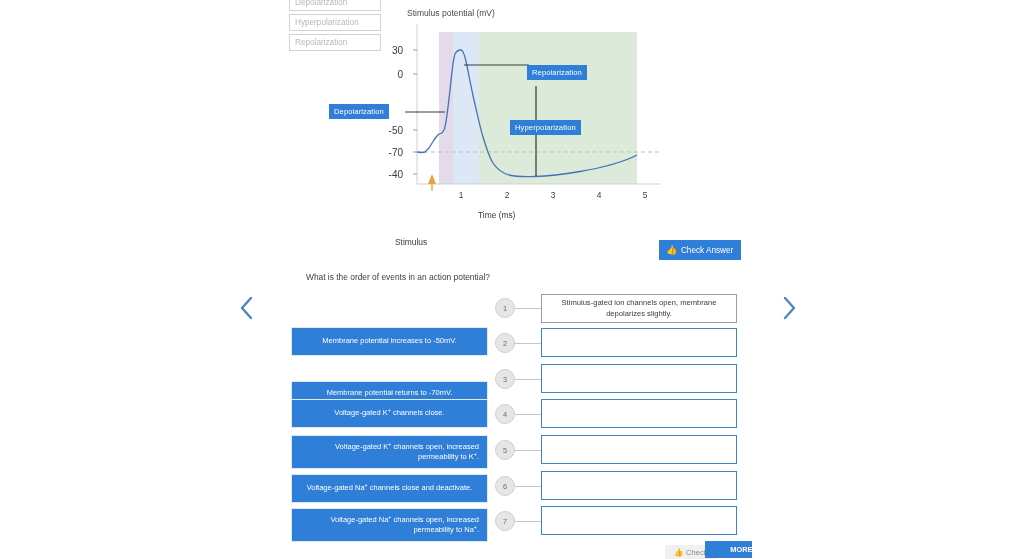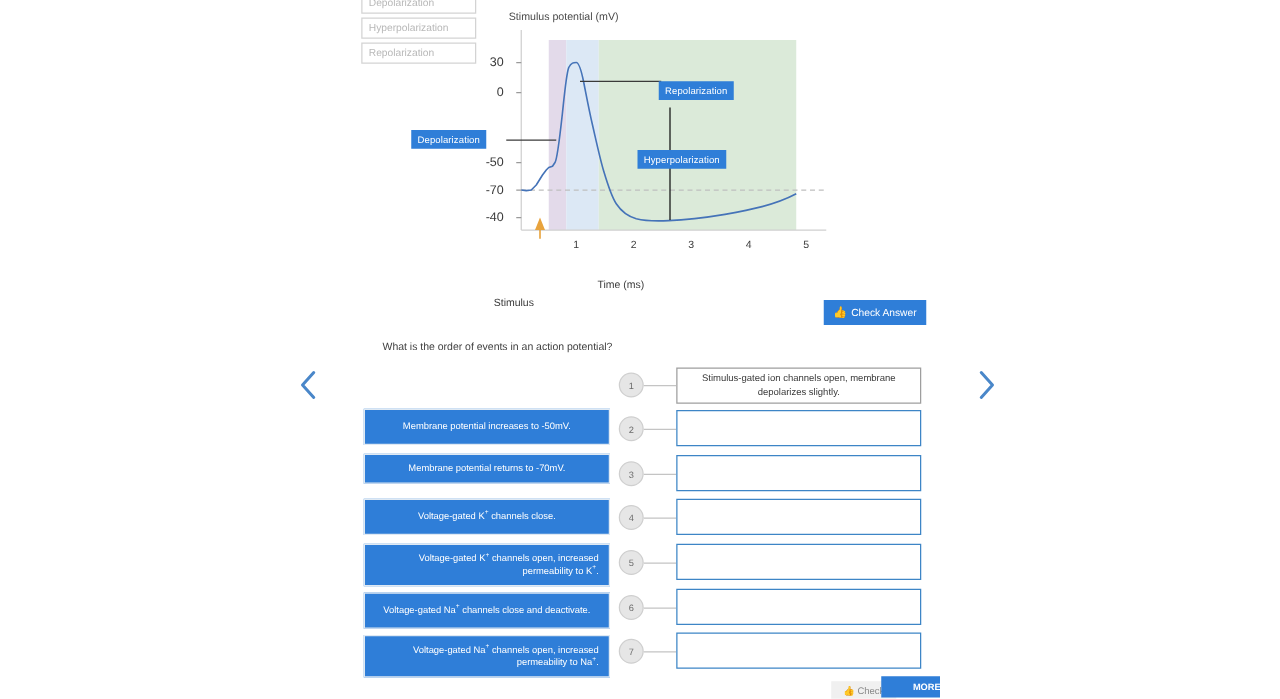--- a/index.html
+++ b/index.html
@@ -42,21 +42,21 @@
   .ytick {
     position: absolute; font-size: 10px; color: #3a3a3a;
     text-align: right; width: 22px;
   }
   .xtick {
     position: absolute; font-size: 8.4px; color: #3a3a3a;
     width: 14px; text-align: center;
   }
   .xaxis-label {
     position: absolute; left: 95px; top: 205px;
-    font-size: 8.4px; color: #3a3a3a; margin-top: 12px;
+    font-size: 8.4px; color: #3a3a3a;
   }
   .stimulus-label {
     position: absolute; left: 12px; top: 207px;
     font-size: 8.4px; color: #3a3a3a; margin-top: 25px;
   }
 
   
   .callout {
     position: absolute;
     background: #2f7ed8;
@@ -247,21 +247,21 @@
   <div class="nav-arrow" id="nav-next">
     <svg width="16" height="26" viewBox="0 0 16 26">
         <polyline points="4,3 13,13 4,23" fill="none" stroke="#4a87c9" stroke-width="2.4" stroke-linecap="round" stroke-linejoin="round"></polyline>
       </svg>
   </div>
 
   <div class="match-area">
 
     <div class="drag-col">
       <div class="drag-item" style="top:33px;  height:29px;">Membrane potential increases to -50mV.</div>
-      <div class="drag-item" style="top:69px;  height:24px;">Membrane potential returns to -70mV.</div>
+      <div class="drag-item" style="top:87px;  height:24px;">Membrane potential returns to -70mV.</div>
       <div class="drag-item" style="top:105px; height:29px;">
           <span>Voltage-gated K<sup>+</sup> channels close.</span>
         </div>
       <div class="drag-item" style="top:141px; height:34px;">
           <span>Voltage-gated K<sup>+</sup> channels open, increased permeability to K<sup>+</sup>.</span>
         </div>
       <div class="drag-item" style="top:180px; height:29px;">
           <span>Voltage-gated Na<sup>+</sup> channels close and deactivate.</span>
         </div>
       <div class="drag-item" style="top:214px; height:34px;">

